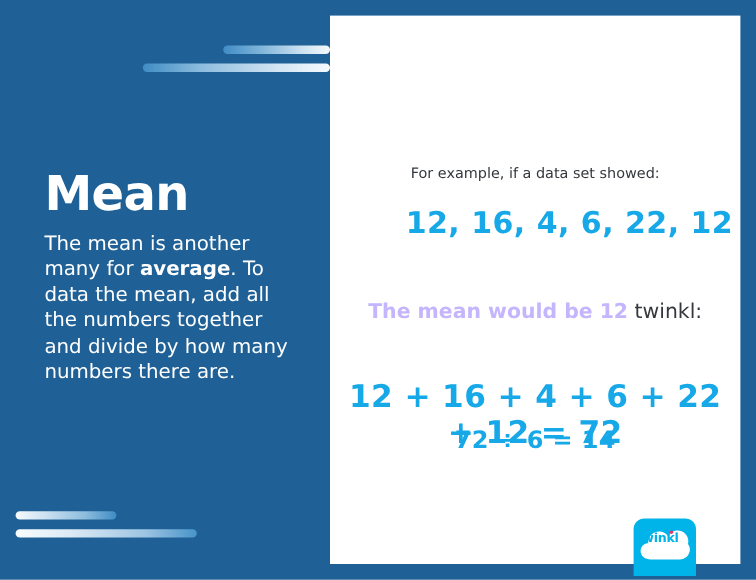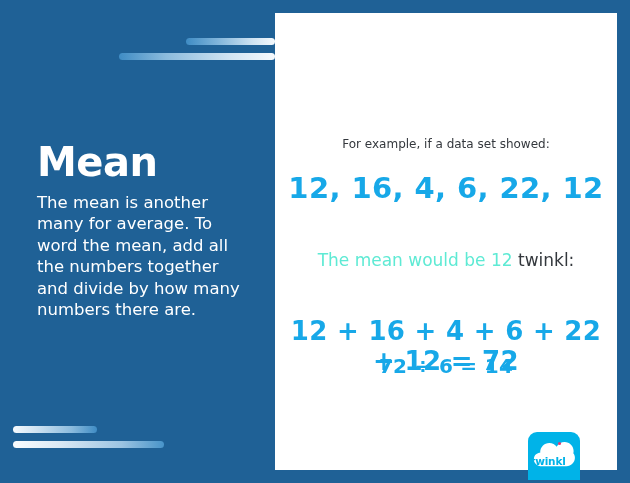--- a/index.html
+++ b/index.html
@@ -30,60 +30,60 @@
 
   
   #left-col{position:absolute;left:37px;top:142px;width:215px;color:#ffffff;}
   #mean-heading{
     font-size:40px;font-weight:700;line-height:1.0;
     letter-spacing:-0.5px;margin:0 0 10px 0;color:#ffffff;
   }
   #mean-body{
     font-size:16.5px;line-height:1.30;margin:0;color:#ffffff;font-weight:400;
   }
-  #mean-body b{font-weight:400;}
+  #mean-body b{font-weight:700;}
 
   
   #right-col{
     position:absolute;left:281px;top:13px;width:330px;height:457px;
     text-align:center;
   }
   #example-intro{
     position:absolute;left:0;top:92px;width:330px;
     font-size:12px;color:#34383d;font-weight:400;margin-top:32px;
   }
   #data-set{
     position:absolute;left:0;top:158px;width:330px;
-    font-size:29px;font-weight:700;color:#17a8e8;letter-spacing:0.4px;
+    font-size:25px;font-weight:700;color:#17a8e8;letter-spacing:0.4px;text-align:right;
   }
   #mean-statement{
     position:absolute;left:0;top:237px;width:330px;
     font-size:17px;color:#34383d;font-weight:400;
   }
-  #mean-statement .hl{color:#5eead4;font-weight:400;}
+  #mean-statement .hl{color:#c4b5fd;font-weight:700;}
   #sum-line{
     position:absolute;left:0;top:303px;width:330px;
     font-size:26px;font-weight:700;color:#17a8e8;letter-spacing:0.3px;
   }
   #divide-line{
     position:absolute;left:0;top:341px;width:330px;
     font-size:20px;font-weight:700;color:#17a8e8;letter-spacing:0.3px;
   }
 
   
   #twinkl-logo{
     position:absolute;left:528px;top:432px;width:52px;height:48px;
     background:#00b3e8;border-radius:9px 9px 0 0;
     overflow:hidden;
   }
   #twinkl-cloud{
     position:absolute;left:5px;top:9px;width:42px;height:26px;
   }
   #twinkl-word{
-    position:absolute;left:0;top:23px;width:40px;text-align:center;
+    position:absolute;left:0;top:11px;width:40px;text-align:center;
     font-size:10.5px;font-weight:700;color:#00b3e8;
     font-family:"DejaVu Sans","Liberation Sans",sans-serif;
     letter-spacing:-0.2px;
   }
   #twinkl-dot{
     position:absolute;left:30px;top:10px;width:3px;height:3px;
     border-radius:50%;background:#e5366f;
   }
 </style>
 </head>
@@ -93,21 +93,21 @@
 
   <div id="white-panel"></div>
 
   <div class="stripe" id="stripe-top-1"></div>
   <div class="stripe" id="stripe-top-2"></div>
   <div class="stripe" id="stripe-bot-1"></div>
   <div class="stripe" id="stripe-bot-2"></div>
 
   <div id="left-col">
     <h1 id="mean-heading">Mean</h1>
-    <p id="mean-body"><span>The mean is another many for </span><b>average</b><span>. To word the mean, add all the numbers together and divide by how many numbers there are.</span></p>
+    <p id="mean-body"><span>The mean is another many for </span><b>average</b><span>. To data the mean, add all the numbers together and divide by how many numbers there are.</span></p>
   </div>
 
   <div id="right-col">
     <div id="example-intro">For example, if a data set showed:</div>
     <div id="data-set">12, 16, 4, 6, 22, 12</div>
     <div id="mean-statement"><span class="hl">The mean would be 12</span><span> twinkl:</span></div>
     <div id="sum-line">12 + 16 + 4 + 6 + 22 + 12 = 72</div>
     <div id="divide-line">72 ÷ 6 = 14</div>
   </div>
 

